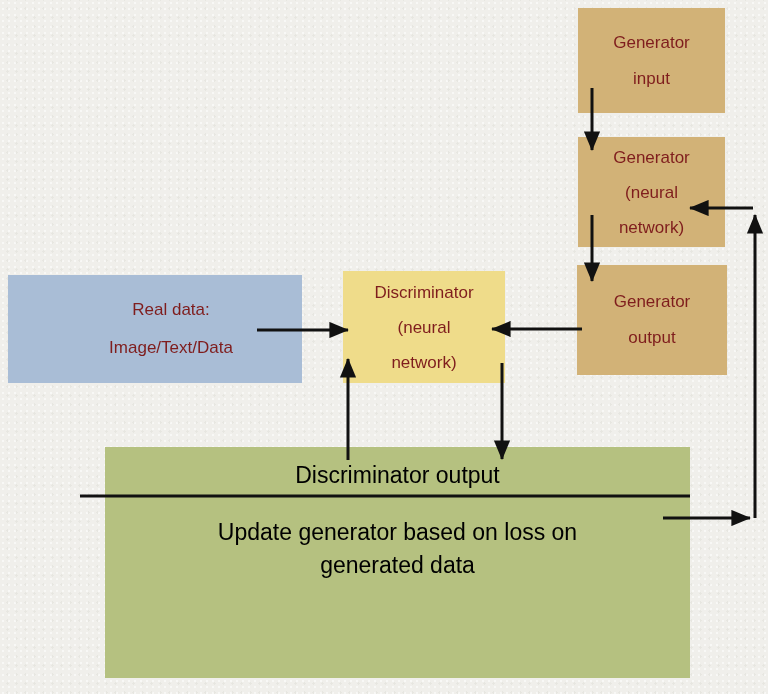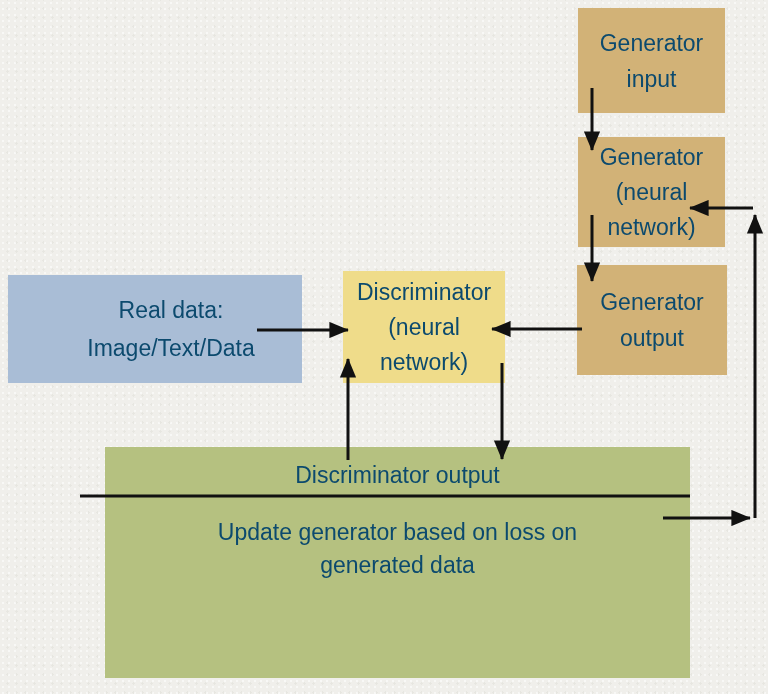--- a/index.html
+++ b/index.html
@@ -15,34 +15,34 @@
       radial-gradient(rgba(255,255,255,.55) 1px, transparent 1px),
       radial-gradient(rgba(188,184,175,.16) 1px, transparent 1.3px);
     background-size:6px 6px, 9px 9px;
     background-position:0 0, 3px 4px;
     overflow:hidden;
   }
   .node{
     position:absolute;
     display:flex;align-items:center;justify-content:center;
     text-align:center;
-    color:#0c4a6e;
-    font-size:23px;
+    color:#7f1d1d;
+    font-size:17px;
     white-space:pre-line;
     line-height:36px;
   }
   .node-generator-input   {left:578px;top:8px;  width:147px;height:105px;}
   .node-generator-network {left:578px;top:137px;width:147px;height:110px;line-height:35px;}
   .node-generator-output  {left:577px;top:265px;width:150px;height:110px;}
   .node-real-data         {left:8px;  top:275px;width:262px;height:108px;line-height:38px;}
   .node-discriminator     {left:343px;top:271px;width:162px;height:112px;line-height:35px;}
   .panel{
     position:absolute;
     left:105px;top:447px;width:585px;height:231px;
-    color:#0c4a6e;
+    color:#000000;
     text-align:center;
   }
   .panel-header{
     margin-top:14px;
     font-size:23px;
     line-height:28px;
     white-space:pre-line;
   }
   .panel-body{
     margin:27px 0 0 0;

